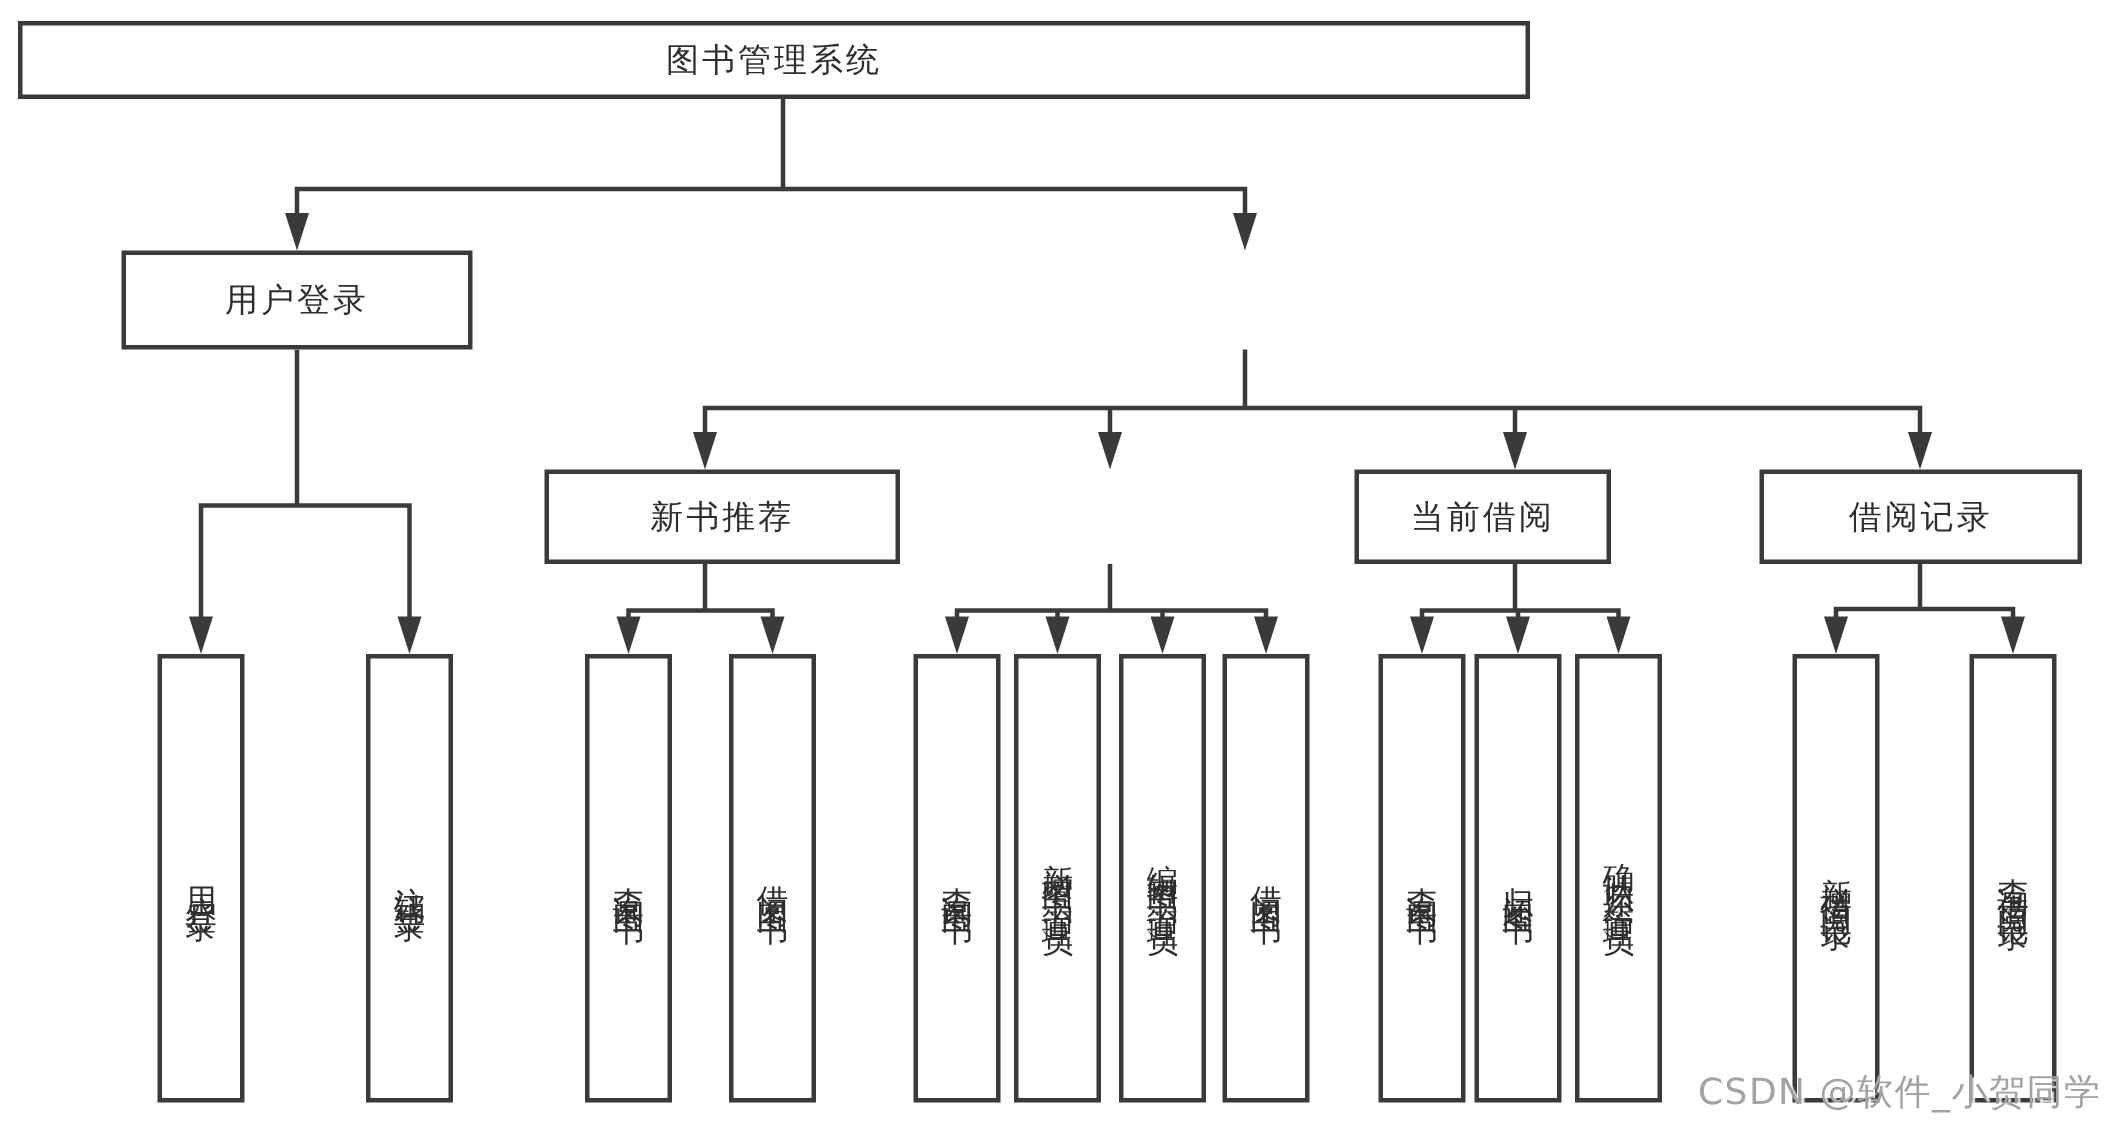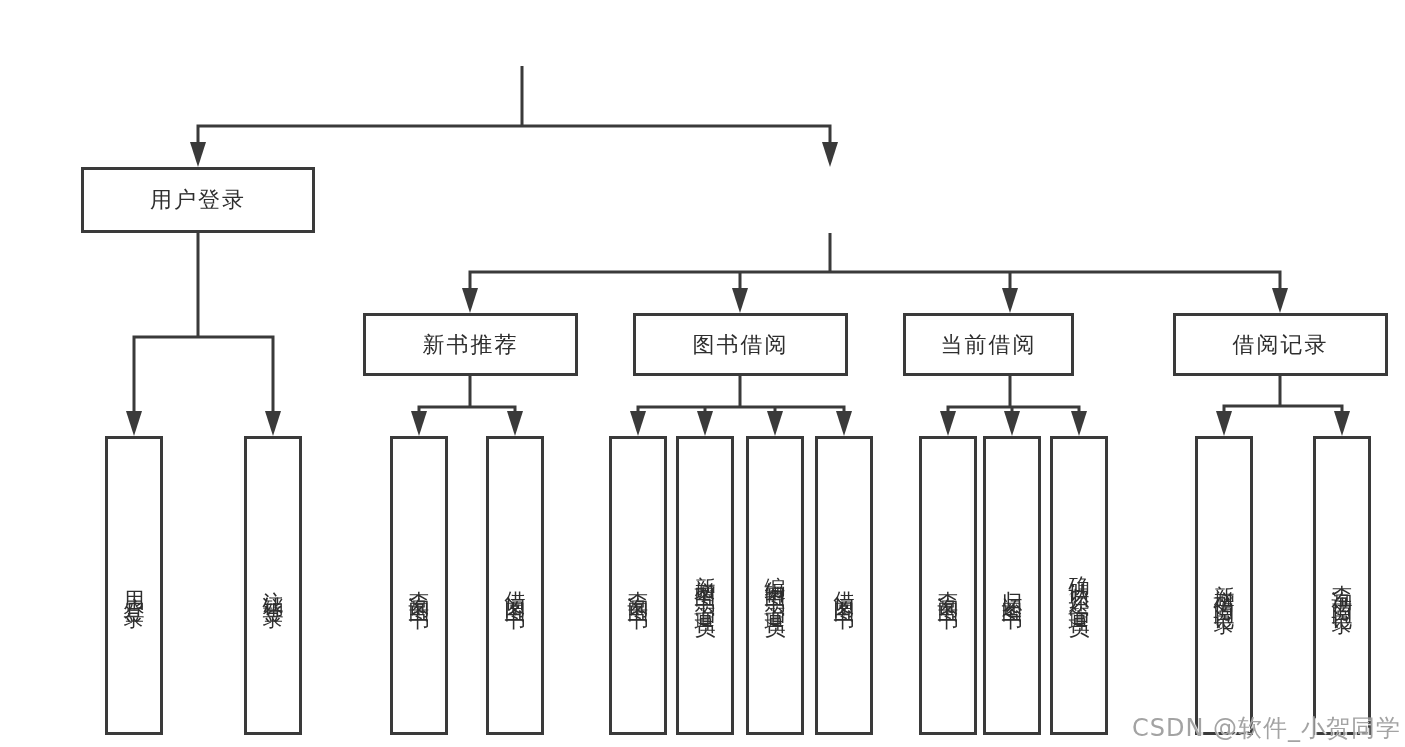--- a/index.html
+++ b/index.html
@@ -63,25 +63,25 @@
       <polygon points="767,411 783,411 775,436"></polygon>
       <polygon points="836,411 852,411 844,436"></polygon>
       <polygon points="940,411 956,411 948,436"></polygon>
       <polygon points="1004,411 1020,411 1012,436"></polygon>
       <polygon points="1071,411 1087,411 1079,436"></polygon>
       <polygon points="1216,411 1232,411 1224,436"></polygon>
       <polygon points="1334,411 1350,411 1342,436"></polygon>
     </g>
   </svg>
 
+  <div class="node h" style="left:12px;top:14px;width:1008px;height:52px">图书管理系统</div>
 
   <div class="node h" style="left:81px;top:167px;width:234px;height:66px">用户登录</div>
 
-  <div class="node h" style="left:363px;top:313px;width:215px;height:63px">新书推荐</div>
-  <div class="node h" style="left:633px;top:313px;width:215px;height:63px">图书借阅</div>
+  <div class="node h" style="left:363px;top:313px;width:237px;height:63px">新书推荐</div>
   <div class="node h" style="left:903px;top:313px;width:171px;height:63px">当前借阅</div>
   <div class="node h" style="left:1173px;top:313px;width:215px;height:63px">借阅记录</div>
 
   <div class="node v" style="left:105px;top:436px;width:58px;height:299px">用户登录</div>
   <div class="node v" style="left:244px;top:436px;width:58px;height:299px">注销登录</div>
 
   <div class="node v" style="left:390px;top:436px;width:58px;height:299px">查询图书</div>
   <div class="node v" style="left:486px;top:436px;width:58px;height:299px">借阅图书</div>
 
   <div class="node v" style="left:609px;top:436px;width:58px;height:299px">查询图书</div>

